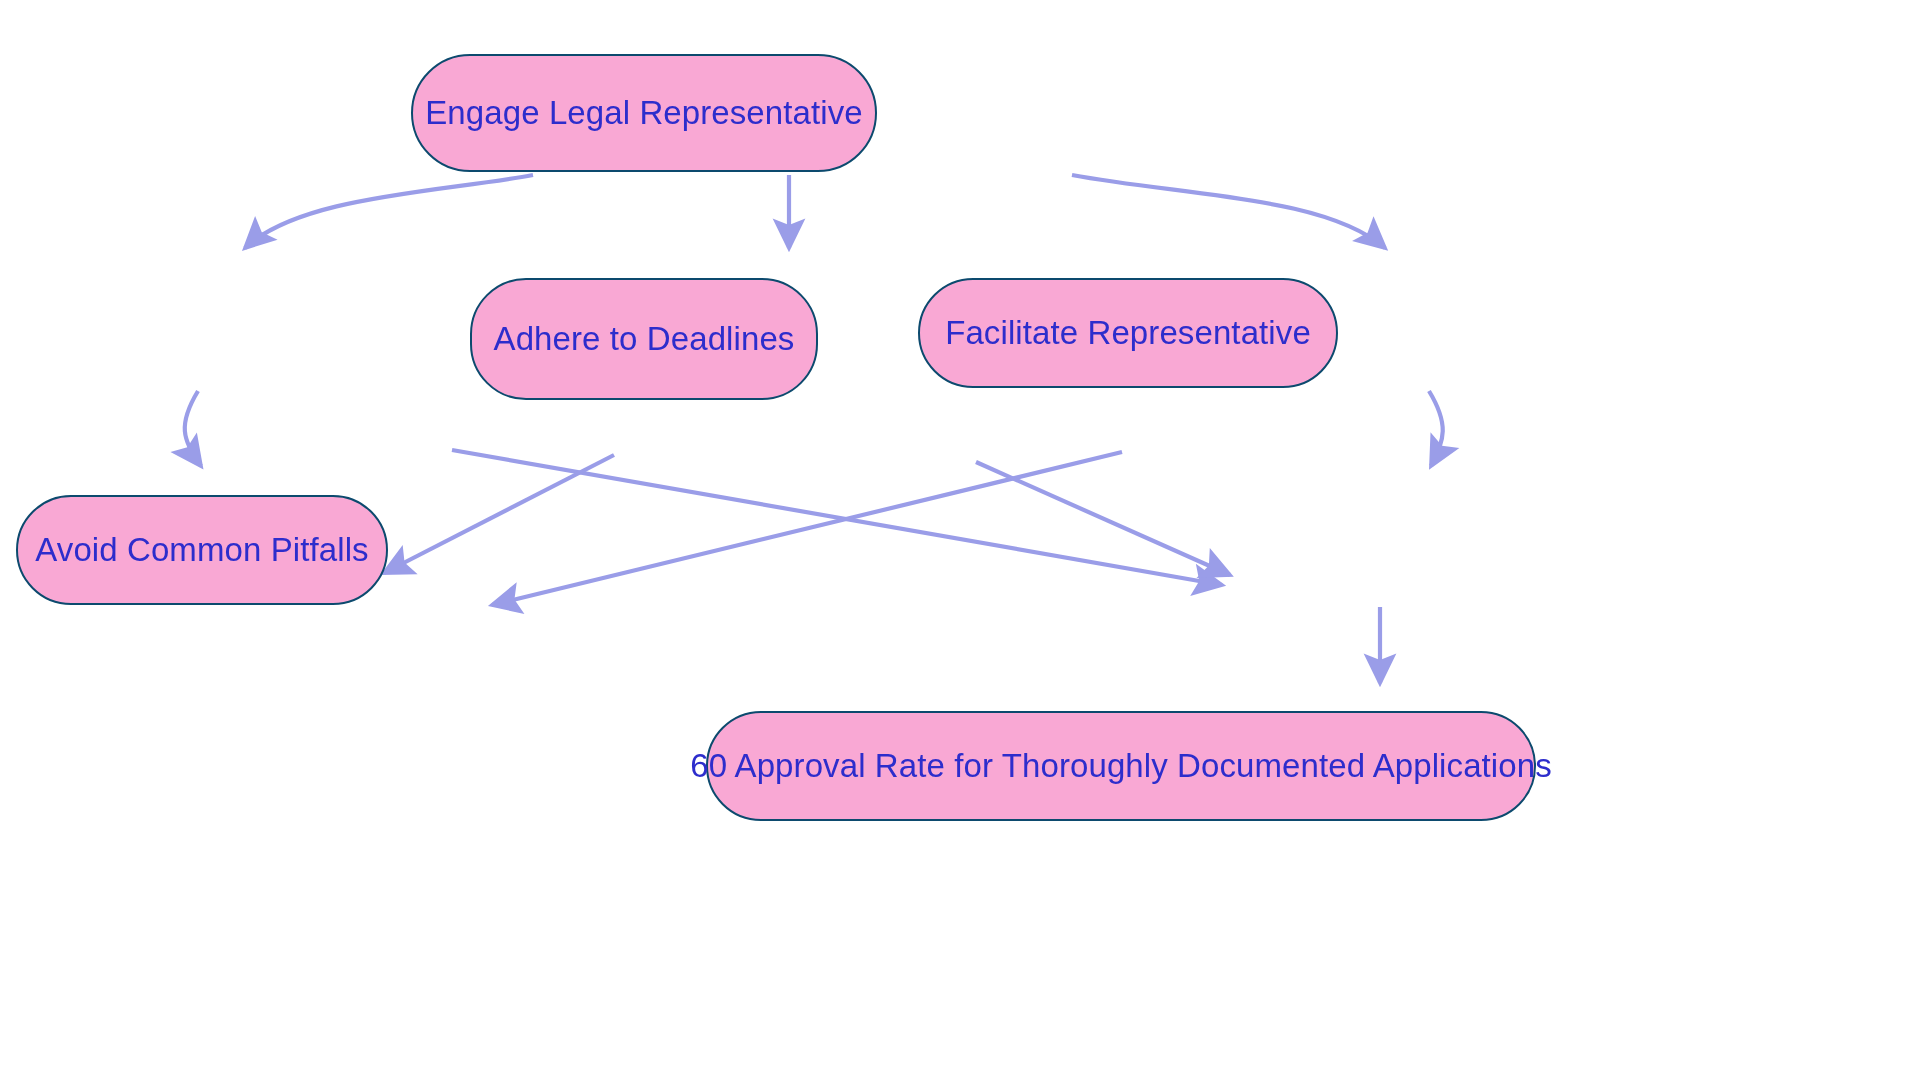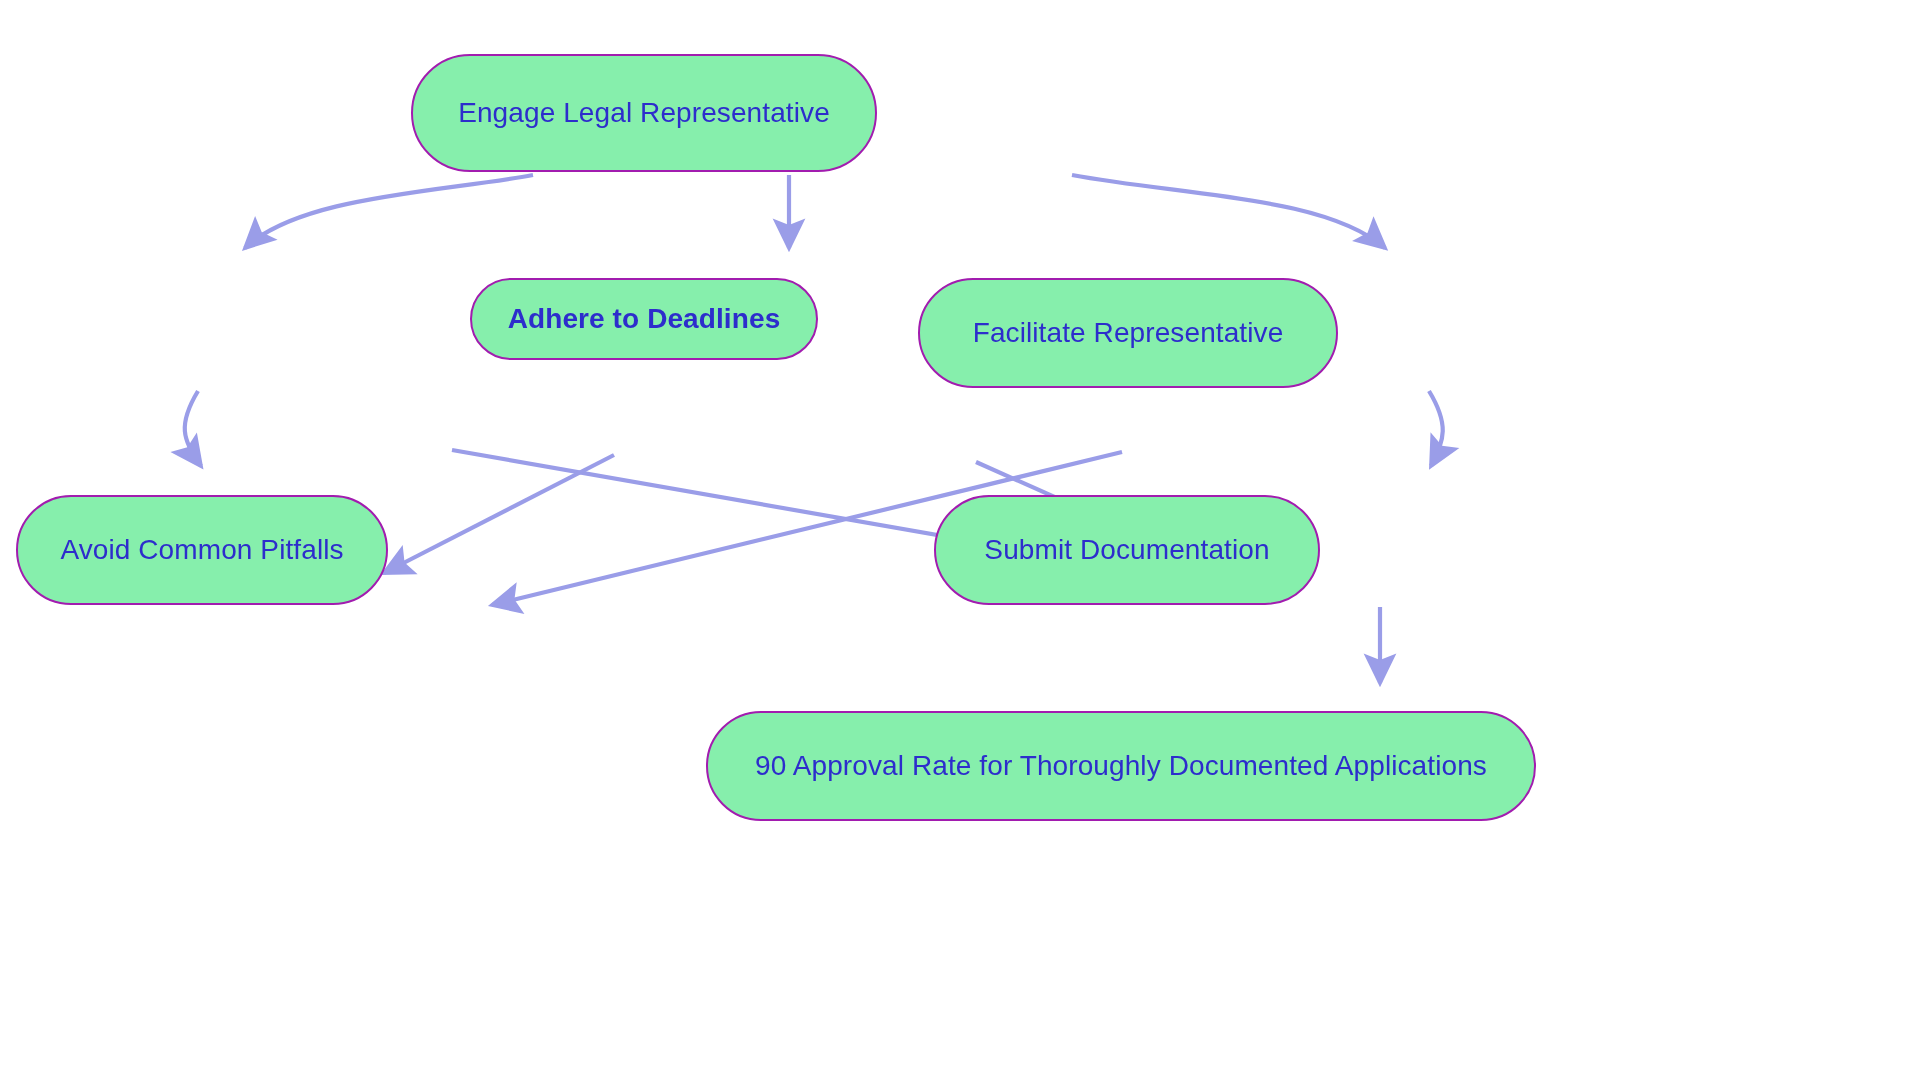--- a/index.html
+++ b/index.html
@@ -23,29 +23,29 @@
   #edge-layer {
     position: absolute;
     left: 0;
     top: 0;
     width: 1920px;
     height: 1083px;
   }
   .flow-node {
     position: absolute;
     box-sizing: border-box;
-    background: #86efac;
-    border: 2px solid #a21caf;
+    background: #f9a8d4;
+    border: 2px solid #0c4a6e;
     border-radius: 56px;
     display: flex;
     align-items: center;
     justify-content: center;
     text-align: center;
     color: #2d2dcc;
-    font-size: 28px;
+    font-size: 33px;
     font-weight: 400;
     letter-spacing: 0.1px;
     line-height: 1.15;
     white-space: nowrap;
     z-index: 2;
   }
   .node-label {
     pointer-events: none;
   }
 </style>
@@ -83,33 +83,30 @@
 
       <path d="M 1380 607 L 1380 683" marker-end="url(#arrowhead)"></path>
     </g>
   </svg>
 
   <div class="flow-node" style="left:411px; top:54px; width:466px; height:118px; border-radius:60px;">
     <span class="node-label">Engage Legal Representative</span>
   </div>
 
 
-  <div class="flow-node" style="left:470px; top:278px; width:348px; height:82px;font-weight:bold;">
+  <div class="flow-node" style="left:470px; top:278px; width:348px; height:122px;">
     <span class="node-label">Adhere to Deadlines</span>
   </div>
 
   <div class="flow-node" style="left:918px; top:278px; width:420px; height:110px;">
     <span class="node-label">Facilitate Representative</span>
   </div>
 
   <div class="flow-node" style="left:16px; top:495px; width:372px; height:110px;">
     <span class="node-label">Avoid Common Pitfalls</span>
   </div>
 
-  <div class="flow-node" style="left:934px; top:495px; width:386px; height:110px;">
-    <span class="node-label">Submit Documentation</span>
-  </div>
 
   <div class="flow-node" style="left:706px; top:711px; width:830px; height:110px;">
-    <span class="node-label">90 Approval Rate for Thoroughly Documented Applications</span>
+    <span class="node-label">60 Approval Rate for Thoroughly Documented Applications</span>
   </div>
 
 </div>
 
 </body></html>

